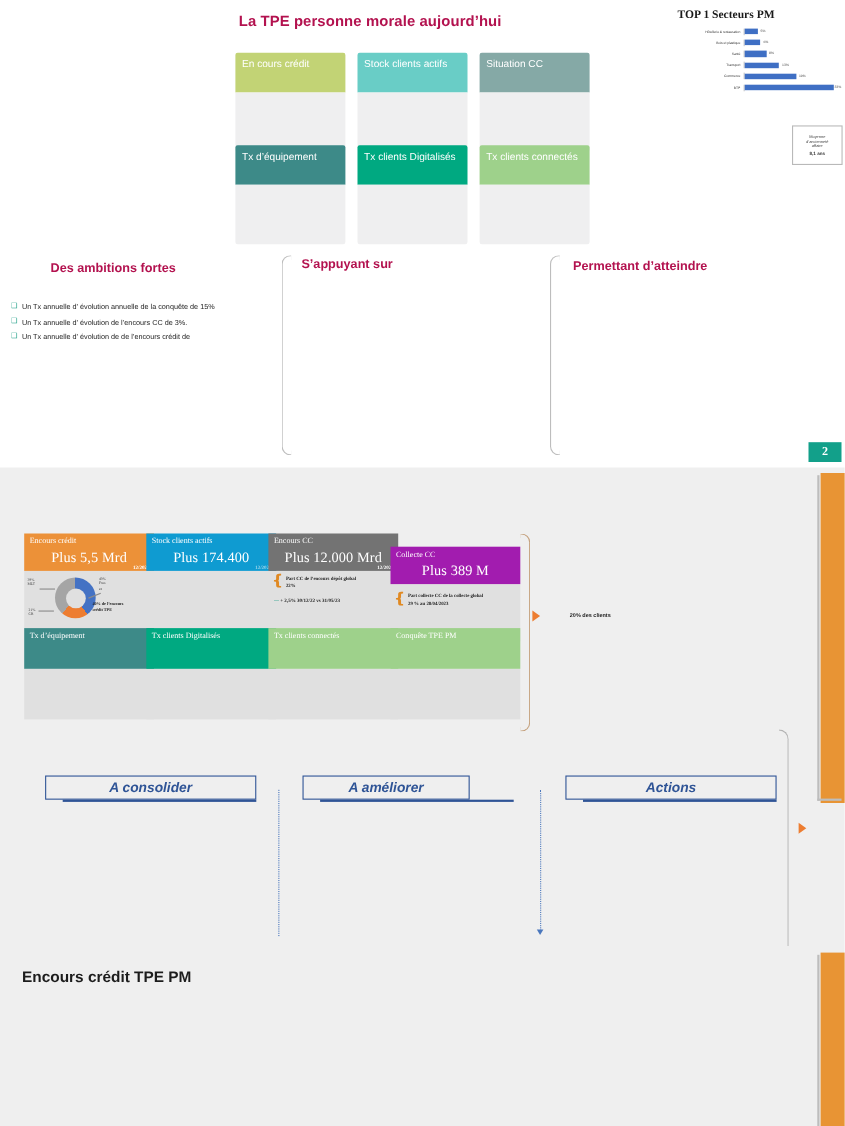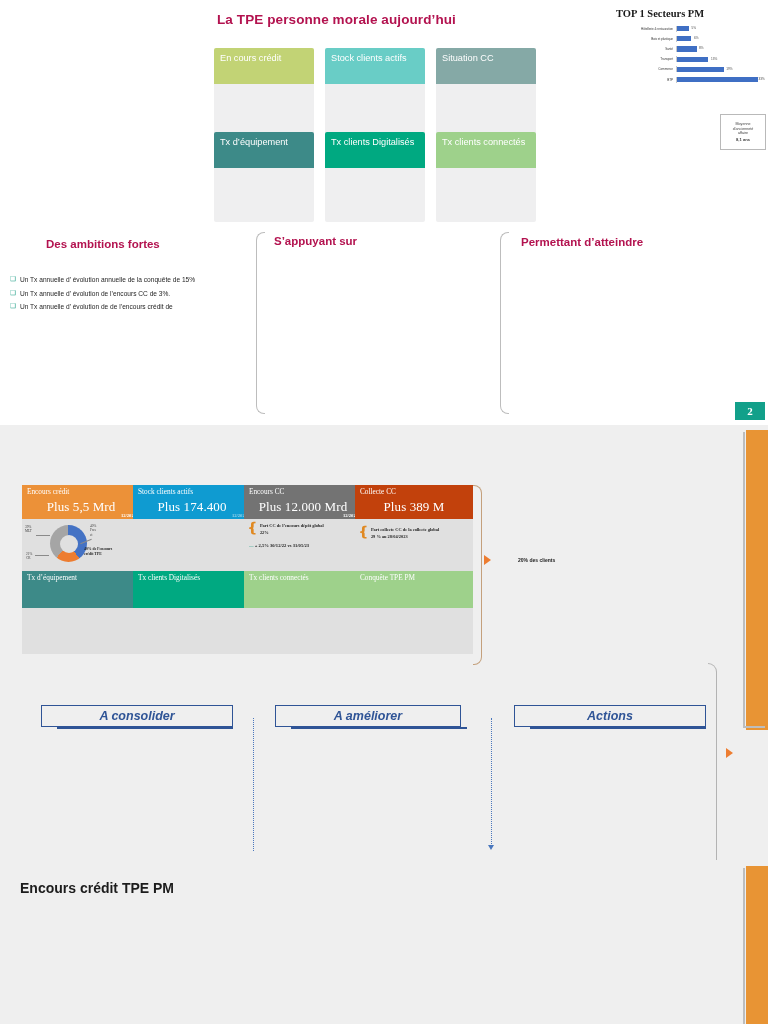--- a/index.html
+++ b/index.html
@@ -348,21 +348,21 @@
           </span>
         </div>
         <div class="note-sub">
           <span class="grn">—</span>
           <span>+ 2,5%  30/12/22 vs 31/05/23</span>
         </div>
       </div>
     </div>
 
     <div class="card2" style="left:355px; top:60px;">
-      <div class="card2-head" style="background:#c2410c;">
+      <div class="card2-head" style="background:#a21caf;margin-top:12px;">
         <div class="card2-label">Collecte CC</div>
         <div class="card2-value">Plus 389 M</div>
         <div class="card2-date"></div>
       </div>
       <div class="card2-body" style="height:52px;">
         <div class="card2-note" style="padding-top:8px;">
           <span class="swoosh">❴</span>
           <span class="note-txt">
             <span>Part collecte CC de la collecte global</span><br>
             <span>29 % au 28/04/2023</span>
@@ -401,21 +401,21 @@
     <div class="pct20" style="position:absolute; left:518px; top:132px;">20% des clients</div>
 
     <div class="bracket-box" style="left:708px; top:238px; height:230px; border-left:none; border-right:1px solid #b3b3b3; border-radius:0 10px 10px 0; border-top:1px solid #b3b3b3; border-bottom:1px solid #b3b3b3;"></div>
     <div class="tri-orange" style="left:726px; top:323px;"></div>
 
     <div class="bbox" style="left:41px; top:280px; width:192px;">
       <span>A consolider</span>
     </div>
     <div class="bbox-sh" style="left:57px; top:302px; width:176px;"></div>
 
-    <div class="bbox" style="left:275px; top:280px; width:186px;">
+    <div class="bbox" style="left:275px; top:280px; width:152px;">
       <span>A améliorer</span>
     </div>
     <div class="bbox-sh" style="left:291px; top:302px; width:176px;"></div>
 
     <div class="bbox" style="left:514px; top:280px; width:192px;">
       <span>Actions</span>
     </div>
     <div class="bbox-sh" style="left:530px; top:302px; width:176px;"></div>
 
     <div class="dotline" style="left:253px; top:293px; height:133px;"></div>

